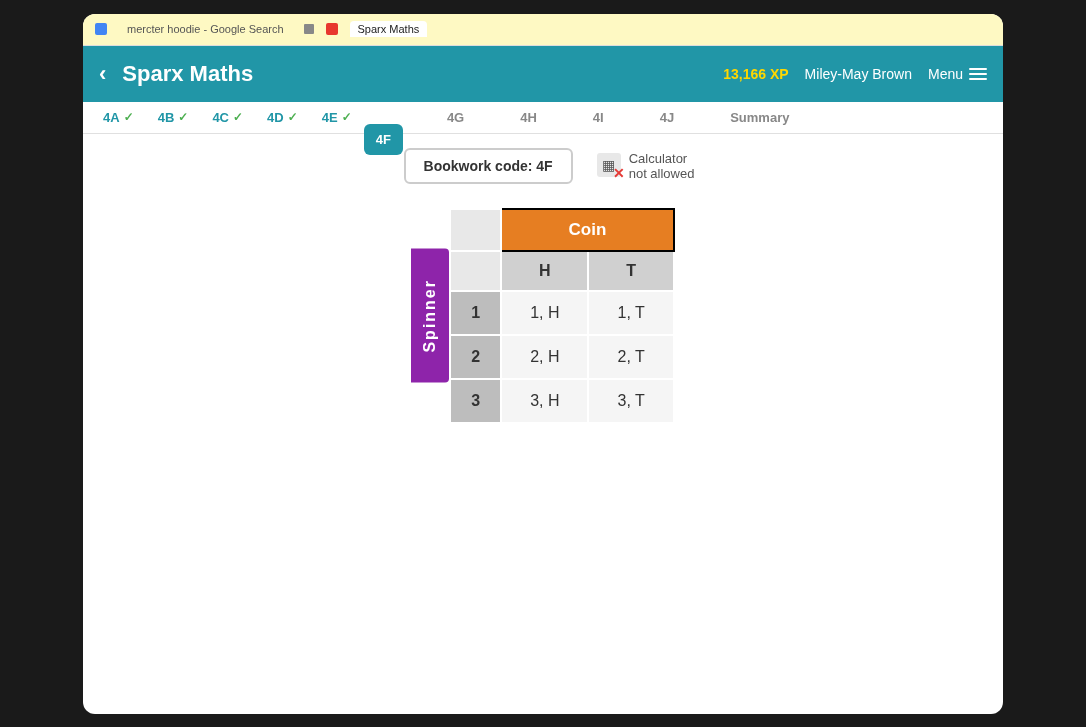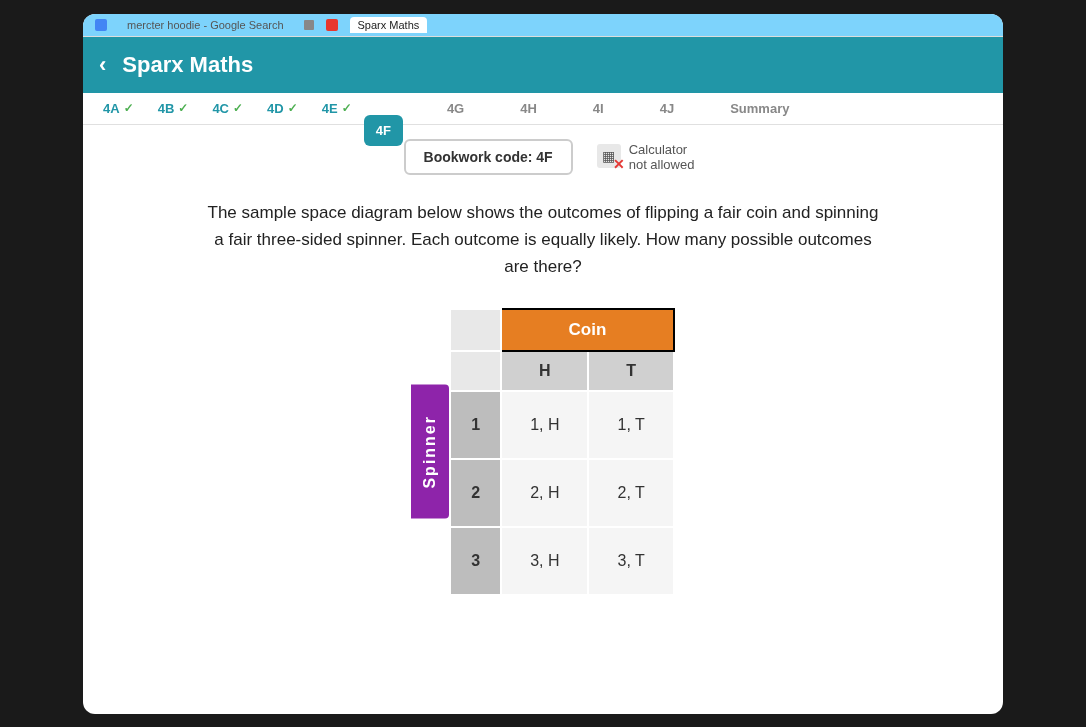--- a/index.html
+++ b/index.html
@@ -21,22 +21,22 @@
       background: #fff;
       border-radius: 12px;
       overflow: hidden;
       display: flex;
       flex-direction: column;
       position: relative;
     }
 
     
     .browser-bar {
-      background: #7dd3fc;
-      height: 23px;
+      background: #fef9c3;
+      height: 32px;
       display: flex;
       align-items: center;
       padding: 0 12px;
       gap: 12px;
       border-bottom: 1px solid #ddd;
       font-size: 12px;
       color: #555;
     }
 
     .browser-tabs {
@@ -310,21 +310,21 @@
       text-align: center;
       padding: 12px 20px;
       border: 2px solid #fff;
     }
 
     .data-cell {
       background: #f5f5f5;
       color: #333;
       font-size: 16px;
       text-align: center;
-      padding: 24px 28px;
+      padding: 12px 28px;
       border: 2px solid #fff;
     }
 
     .empty-corner {
       background: #e8e8e8;
       border: 2px solid #fff;
     }
   </style>
 </head>
 <body>
@@ -337,20 +337,32 @@
       <span class="browser-tab">mercter hoodie - Google Search</span>
       <span class="square-icon"></span>
       <span class="tab-indicator sparx"></span>
       <span class="browser-tab active">Sparx Maths</span>
     </div>
   </div>
 
   <div class="app-header">
     <span class="back-arrow">‹</span>
     <span class="app-title">Sparx Maths</span>
+    <div class="header-info">
+      <span class="xp-badge">13,166 XP</span>
+      <span>Miley-May Brown</span>
+      <div class="menu-btn">
+        <span>Menu</span>
+        <div class="hamburger">
+          <span></span>
+            <span></span>
+            <span></span>
+        </div>
+      </div>
+    </div>
   </div>
 
   <div class="tabs-bar">
     <div class="tab-item completed">
       <span>4A</span>
       <span class="check-mark">✓</span>
     </div>
     <div class="tab-item completed">
       <span>4B</span>
       <span class="check-mark">✓</span>
@@ -396,21 +408,20 @@
       </div>
       <div>
         <div>Calculator</div>
         <div>not allowed</div>
       </div>
     </div>
   </div>
 
   <div class="main-content">
 
-    <p class="question-text">The sample space diagram below shows the outcomes of flipping a fair coin and spinning a fair three-sided spinner. Each outcome is equally likely. How many possible outcomes are there?</p>
 
     <div class="table-wrapper">
 
       <div class="spinner-label">Spinner</div>
 
       <table class="sample-table">
         <thead>
           <tr>
             <td class="empty-corner"></td>
             <td class="coin-header-cell" colspan="2">Coin</td>

